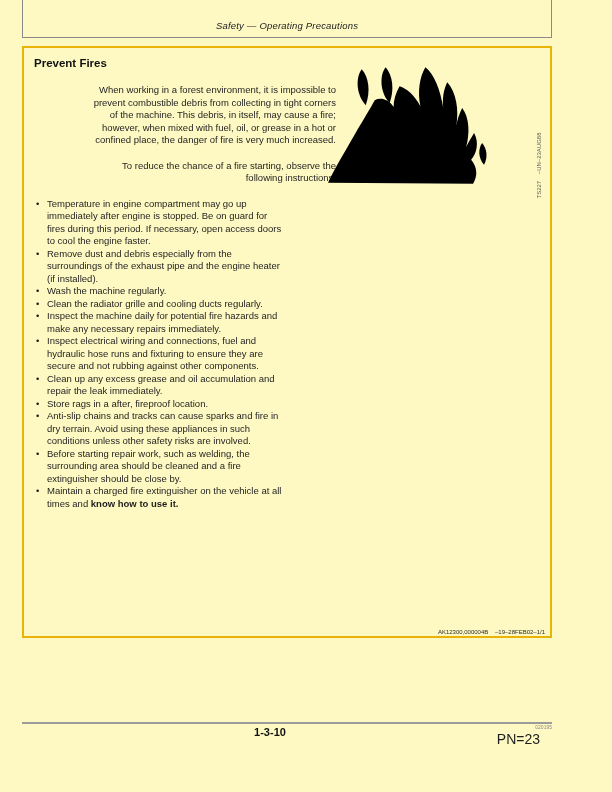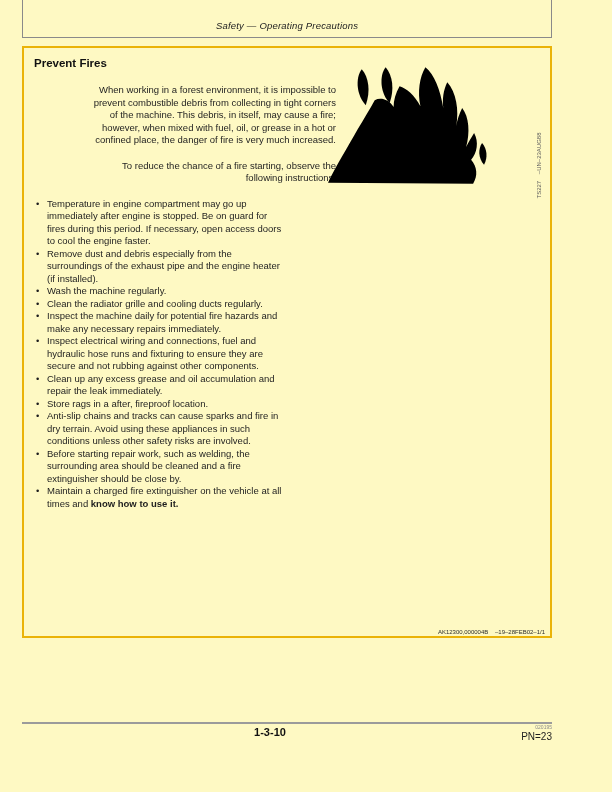--- a/index.html
+++ b/index.html
@@ -107,23 +107,23 @@
   }
   .footer-printcode {
     position: absolute;
     left: 22px; top: 724px; width: 530px;
     text-align: right;
     font-size: 5px;
     color: #8c8c8c;
   }
   .footer-pn {
     position: absolute;
-    left: 22px; top: 731px; width: 530px;
+    left: 10px; top: 731px; width: 530px;
     text-align: right;
-    font-size: 10px;
+    font-size: 14px;
     color: #1e1e1e;
   }
 </style>
 </head>
 <body>
 
 <div class="page">
 
   <div class="vline" style="left:22px; top:0; height:37px;"></div>
   <div class="vline" style="left:551px; top:0; height:37px;"></div>

